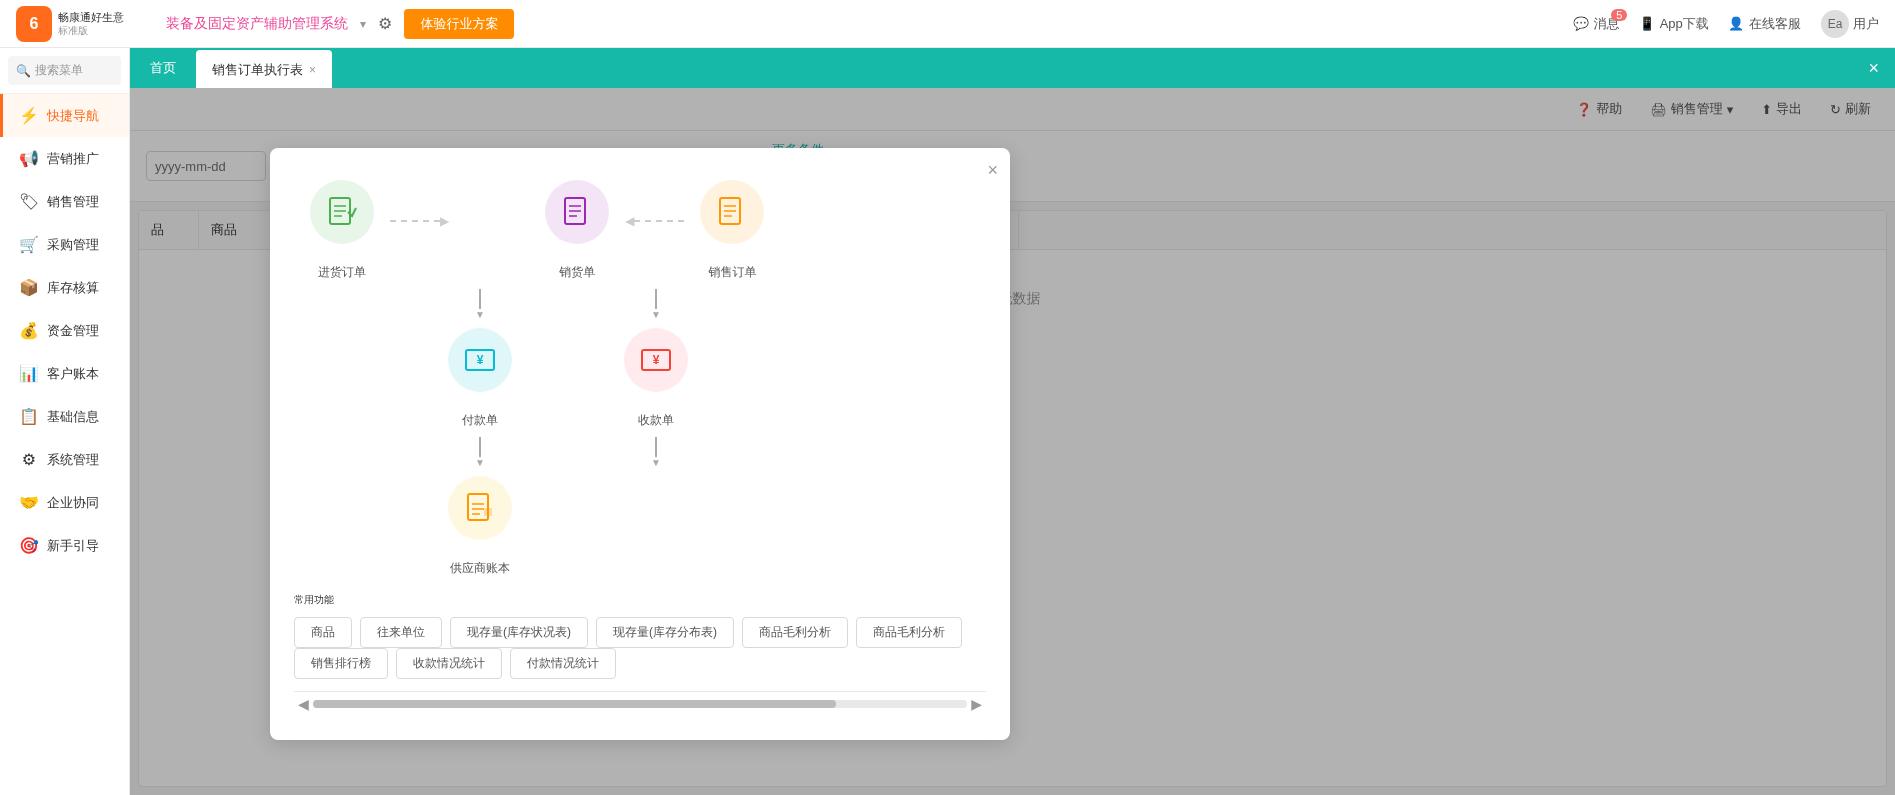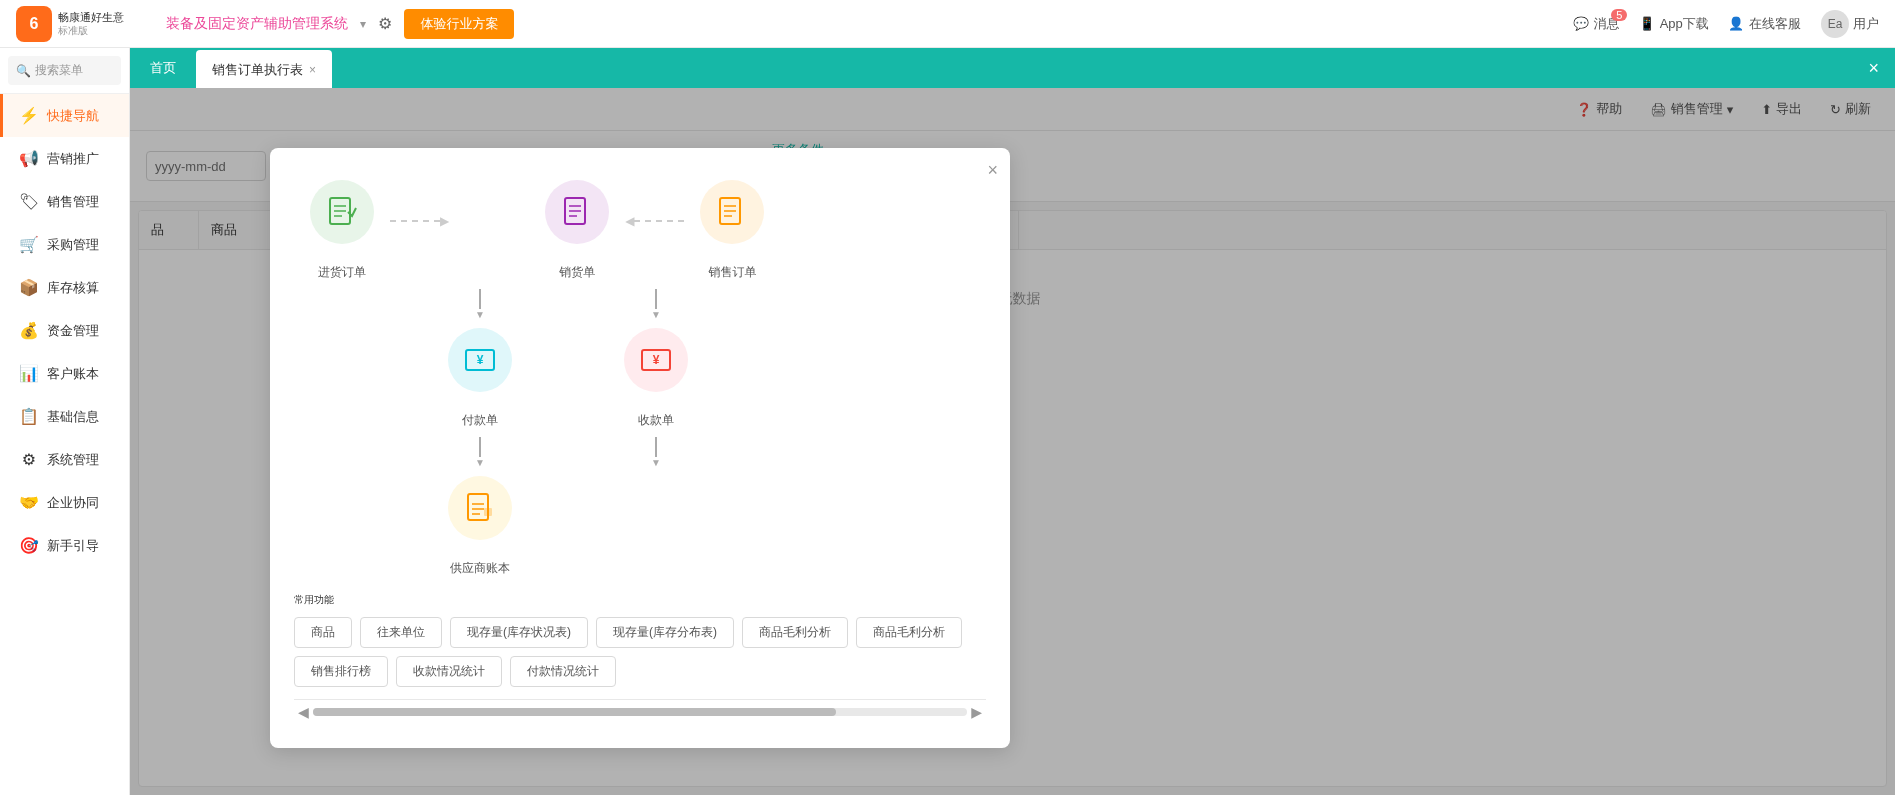--- a/index.html
+++ b/index.html
@@ -392,21 +392,21 @@
             <div class="common-functions">
               <div class="common-title">常用功能</div>
               <div class="func-buttons" id="func-buttons-row1">
                   <button class="func-btn">商品</button>
                   <button class="func-btn">往来单位</button>
                   <button class="func-btn">现存量(库存状况表)</button>
                   <button class="func-btn">现存量(库存分布表)</button>
                   <button class="func-btn">商品毛利分析</button>
                   <button class="func-btn">商品毛利分析</button>
                 </div>
-              <div class="func-buttons" id="func-buttons-row2" style="margin-top:8px;">
+              <div class="func-buttons" id="func-buttons-row2" style="">
                   <button class="func-btn">销售排行榜</button>
                   <button class="func-btn">收款情况统计</button>
                   <button class="func-btn">付款情况统计</button>
                 </div>
             </div>
 
             <div class="scroll-area" style="margin-top:12px;">
               <span class="scroll-arrow">◀</span>
               <div class="scroll-track">
                 <div class="scroll-thumb"></div>

